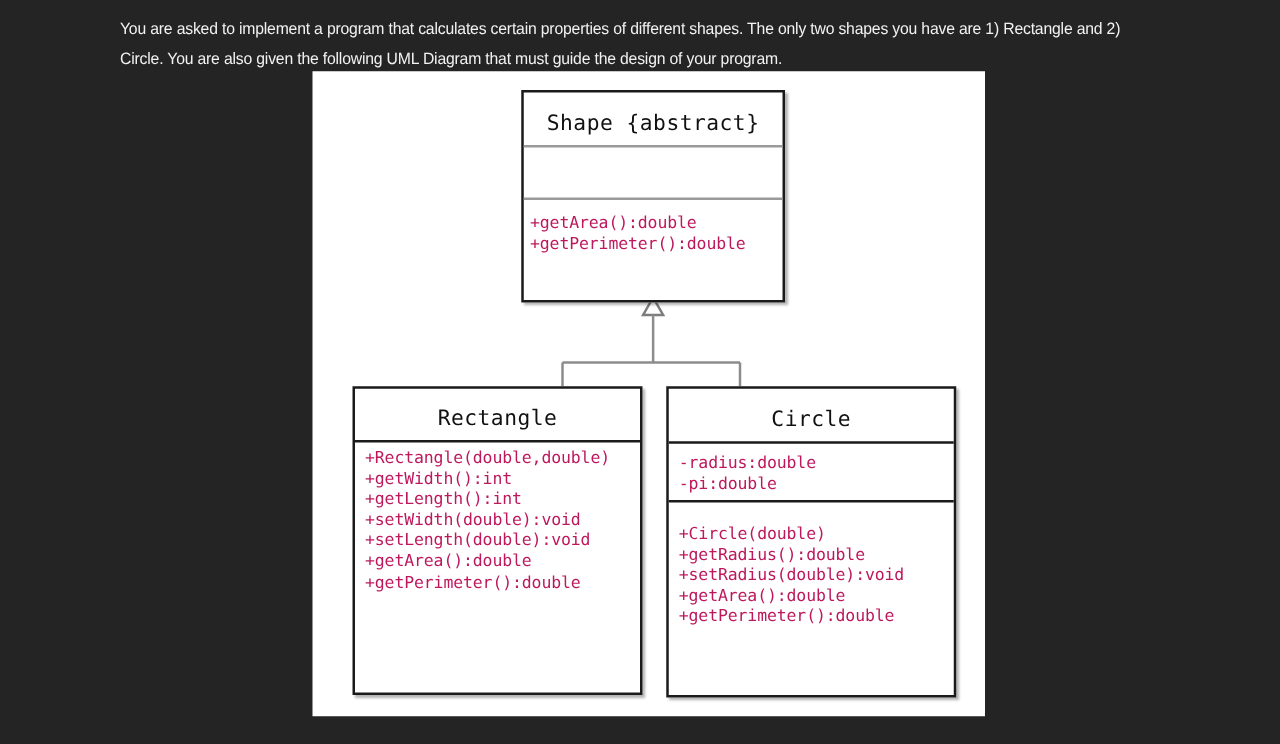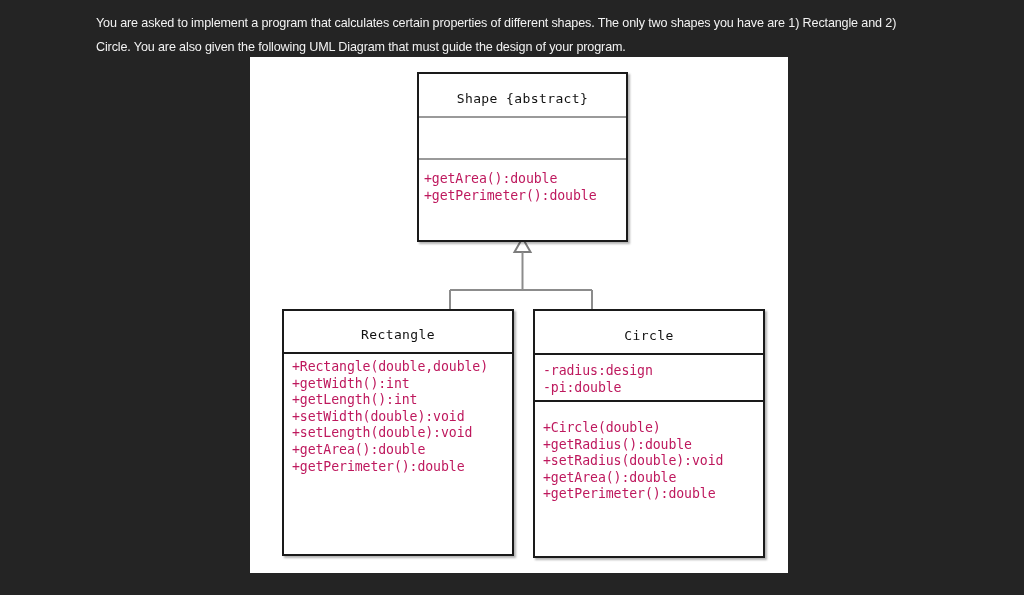--- a/index.html
+++ b/index.html
@@ -46,21 +46,21 @@
     position: absolute;
     background: #ffffff;
     border: 2px solid #1a1a1a;
     box-shadow: 2px 2px 2px rgba(0,0,0,0.30);
     font-family: "DejaVu Sans Mono", monospace;
   }
 
   .uml-title {
     text-align: center;
     color: #111111;
-    font-size: 13px;
+    font-size: 17px;
     line-height: 16px;
     letter-spacing: 0.4px;
   }
 
   .uml-compartment {
     color: #be185d;
     font-size: 13.2px;
     line-height: 16.6px;
     letter-spacing: -0.1px;
     white-space: pre;
@@ -171,21 +171,21 @@
 +getWidth():int
 +getLength():int
 +setWidth(double):void
 +setLength(double):void
 +getArea():double
 +getPerimeter():double</div>
   </div>
 
   <div class="uml-box" id="circle-box">
     <div class="uml-title">Circle</div>
-    <div class="uml-compartment" id="circle-attributes">-radius:design
+    <div class="uml-compartment" id="circle-attributes">-radius:double
 -pi:double</div>
     <div class="uml-compartment" id="circle-methods">+Circle(double)
 +getRadius():double
 +setRadius(double):void
 +getArea():double
 +getPerimeter():double</div>
   </div>
 
 </div>
 

